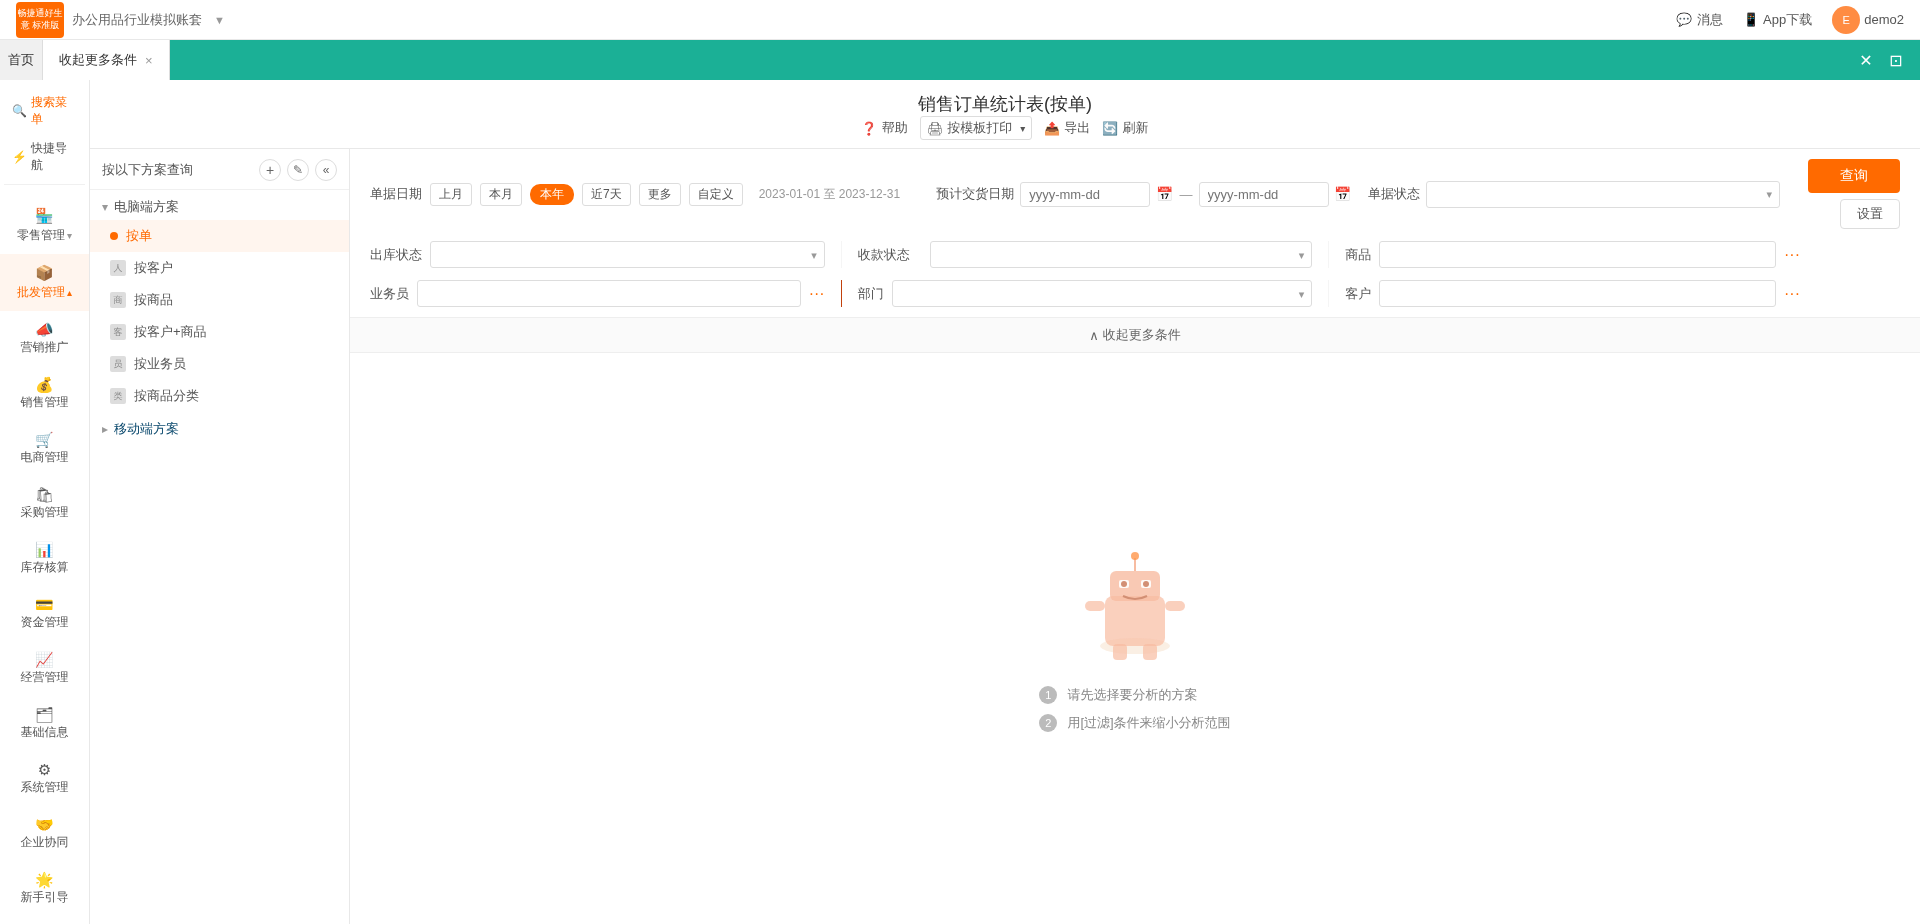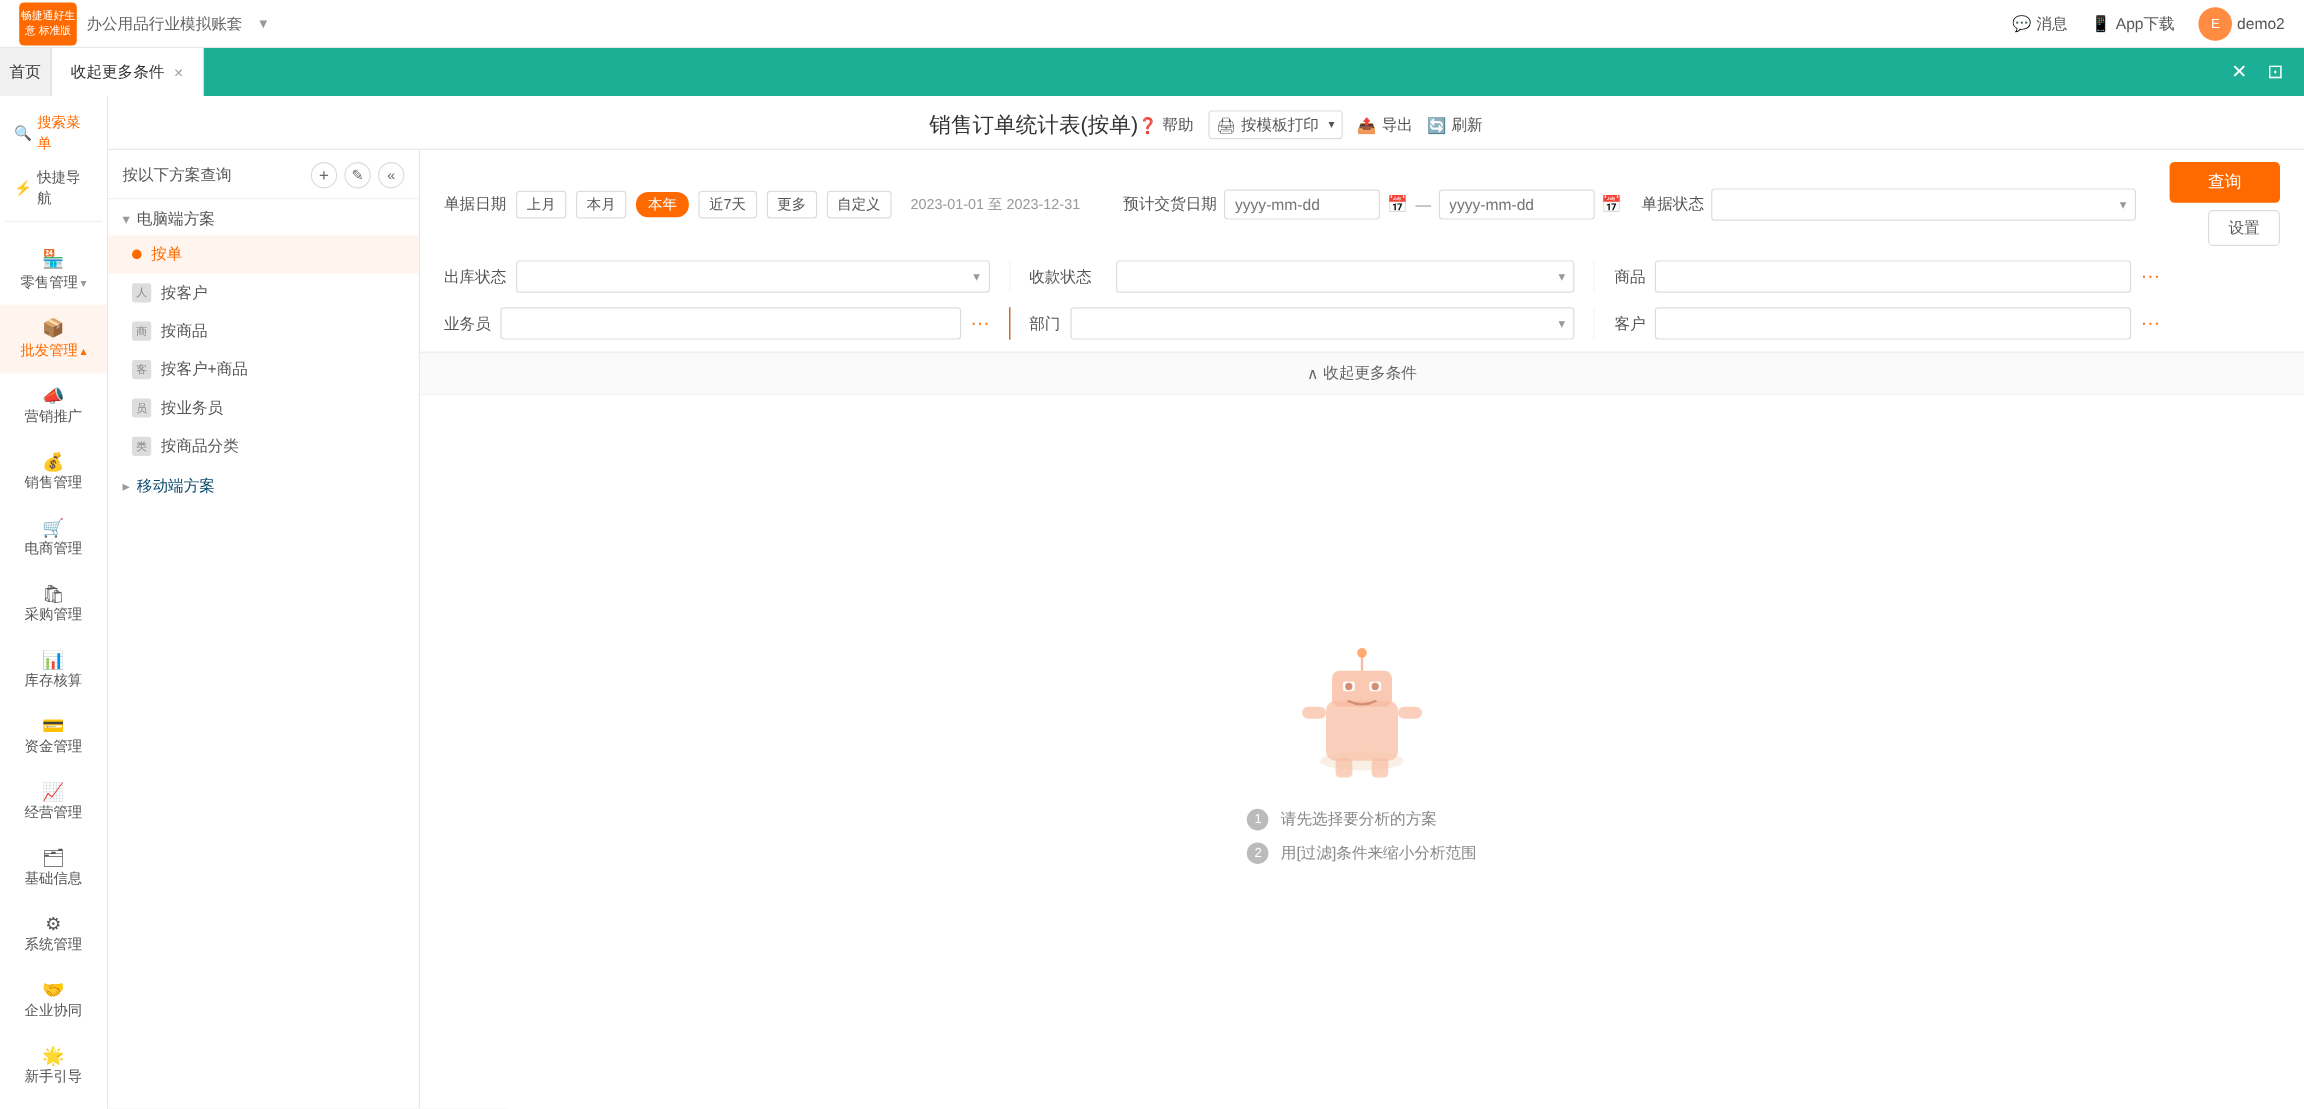--- a/index.html
+++ b/index.html
@@ -19,21 +19,21 @@
     
     .main-layout { display: flex; flex: 1; overflow: hidden; }
 
     
     .sidebar { width: 90px; background: #fff; border-right: 1px solid #e8e8e8; display: flex; flex-direction: column; flex-shrink: 0; overflow-y: auto; }
 
     
     .content-area { flex: 1; display: flex; flex-direction: column; overflow: hidden; }
 
     
-    .page-header { background: #fff; padding: 12px 20px 8px; border-bottom: 1px solid #e8e8e8; display: flex; align-items: center; justify-content: center; flex-shrink: 0; }
+    .page-header { background: #fff; padding: 12px 20px 8px; border-bottom: 1px solid #e8e8e8; display: flex; align-items: center; justify-content: flex-start; flex-shrink: 0; flex-direction: column; }
     .page-title { font-size: 18px; font-weight: 500; color: #333; }
     .page-actions { display: flex; align-items: center; gap: 12px; font-size: 13px; color: #555; }
     .page-action-item { display: flex; align-items: center; gap: 4px; cursor: pointer; }
     .print-dropdown { border: 1px solid #ddd; border-radius: 3px; padding: 2px 6px; }
 
     
     .body-area { flex: 1; display: flex; overflow: hidden; }
     .left-sidebar-panel { width: 260px; flex-shrink: 0; border-right: 1px solid #e8e8e8; background: #fff; display: flex; flex-direction: column; overflow: hidden; }
     .main-right { flex: 1; display: flex; flex-direction: column; overflow: hidden; background: #fff; }
   </style>

